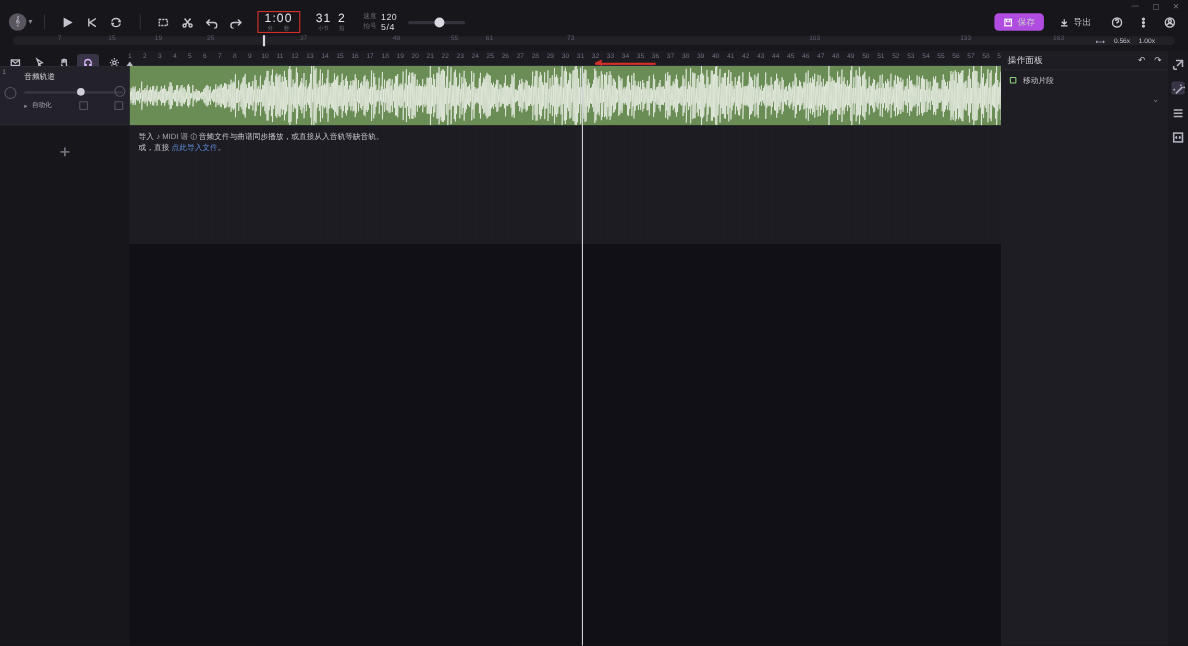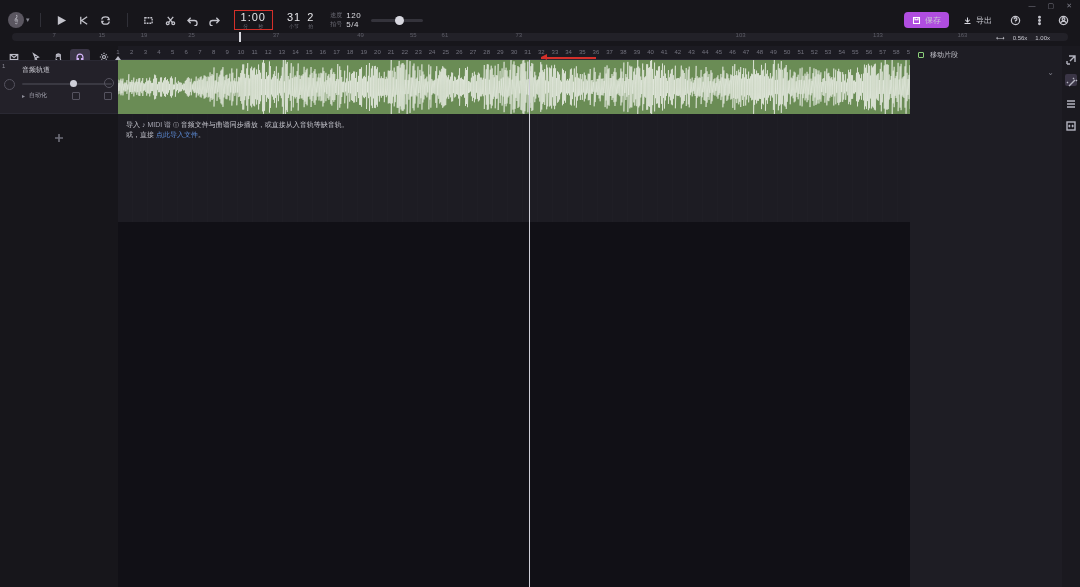--- a/index.html
+++ b/index.html
@@ -344,20 +344,27 @@
     <div class="ricon"><svg viewBox="0 0 12 12">
           <path d="M2 3 H10 M2 6 H10 M2 9 H10"></path>
         </svg></div>
     <div class="ricon"><svg viewBox="0 0 12 12">
           <rect x="2" y="2" width="8" height="8"></rect>
           <path d="M5 5 L4 6 L5 7 M7 5 L8 6 L7 7"></path>
         </svg></div>
   </div>
 
   <div class="oppanel">
+    <div class="hdr">
+      <span class="title">操作面板</span>
+      <span class="acts">
+          <span>↶</span>
+          <span>↷</span>
+        </span>
+    </div>
     <div class="item">
       <span class="dot"></span>
       <span>移动片段</span>
     </div>
     <div class="item" style="justify-content:flex-end">
         <span class="chev">⌄</span>
       </div>
   </div>
 
   <div class="trackhdr">

